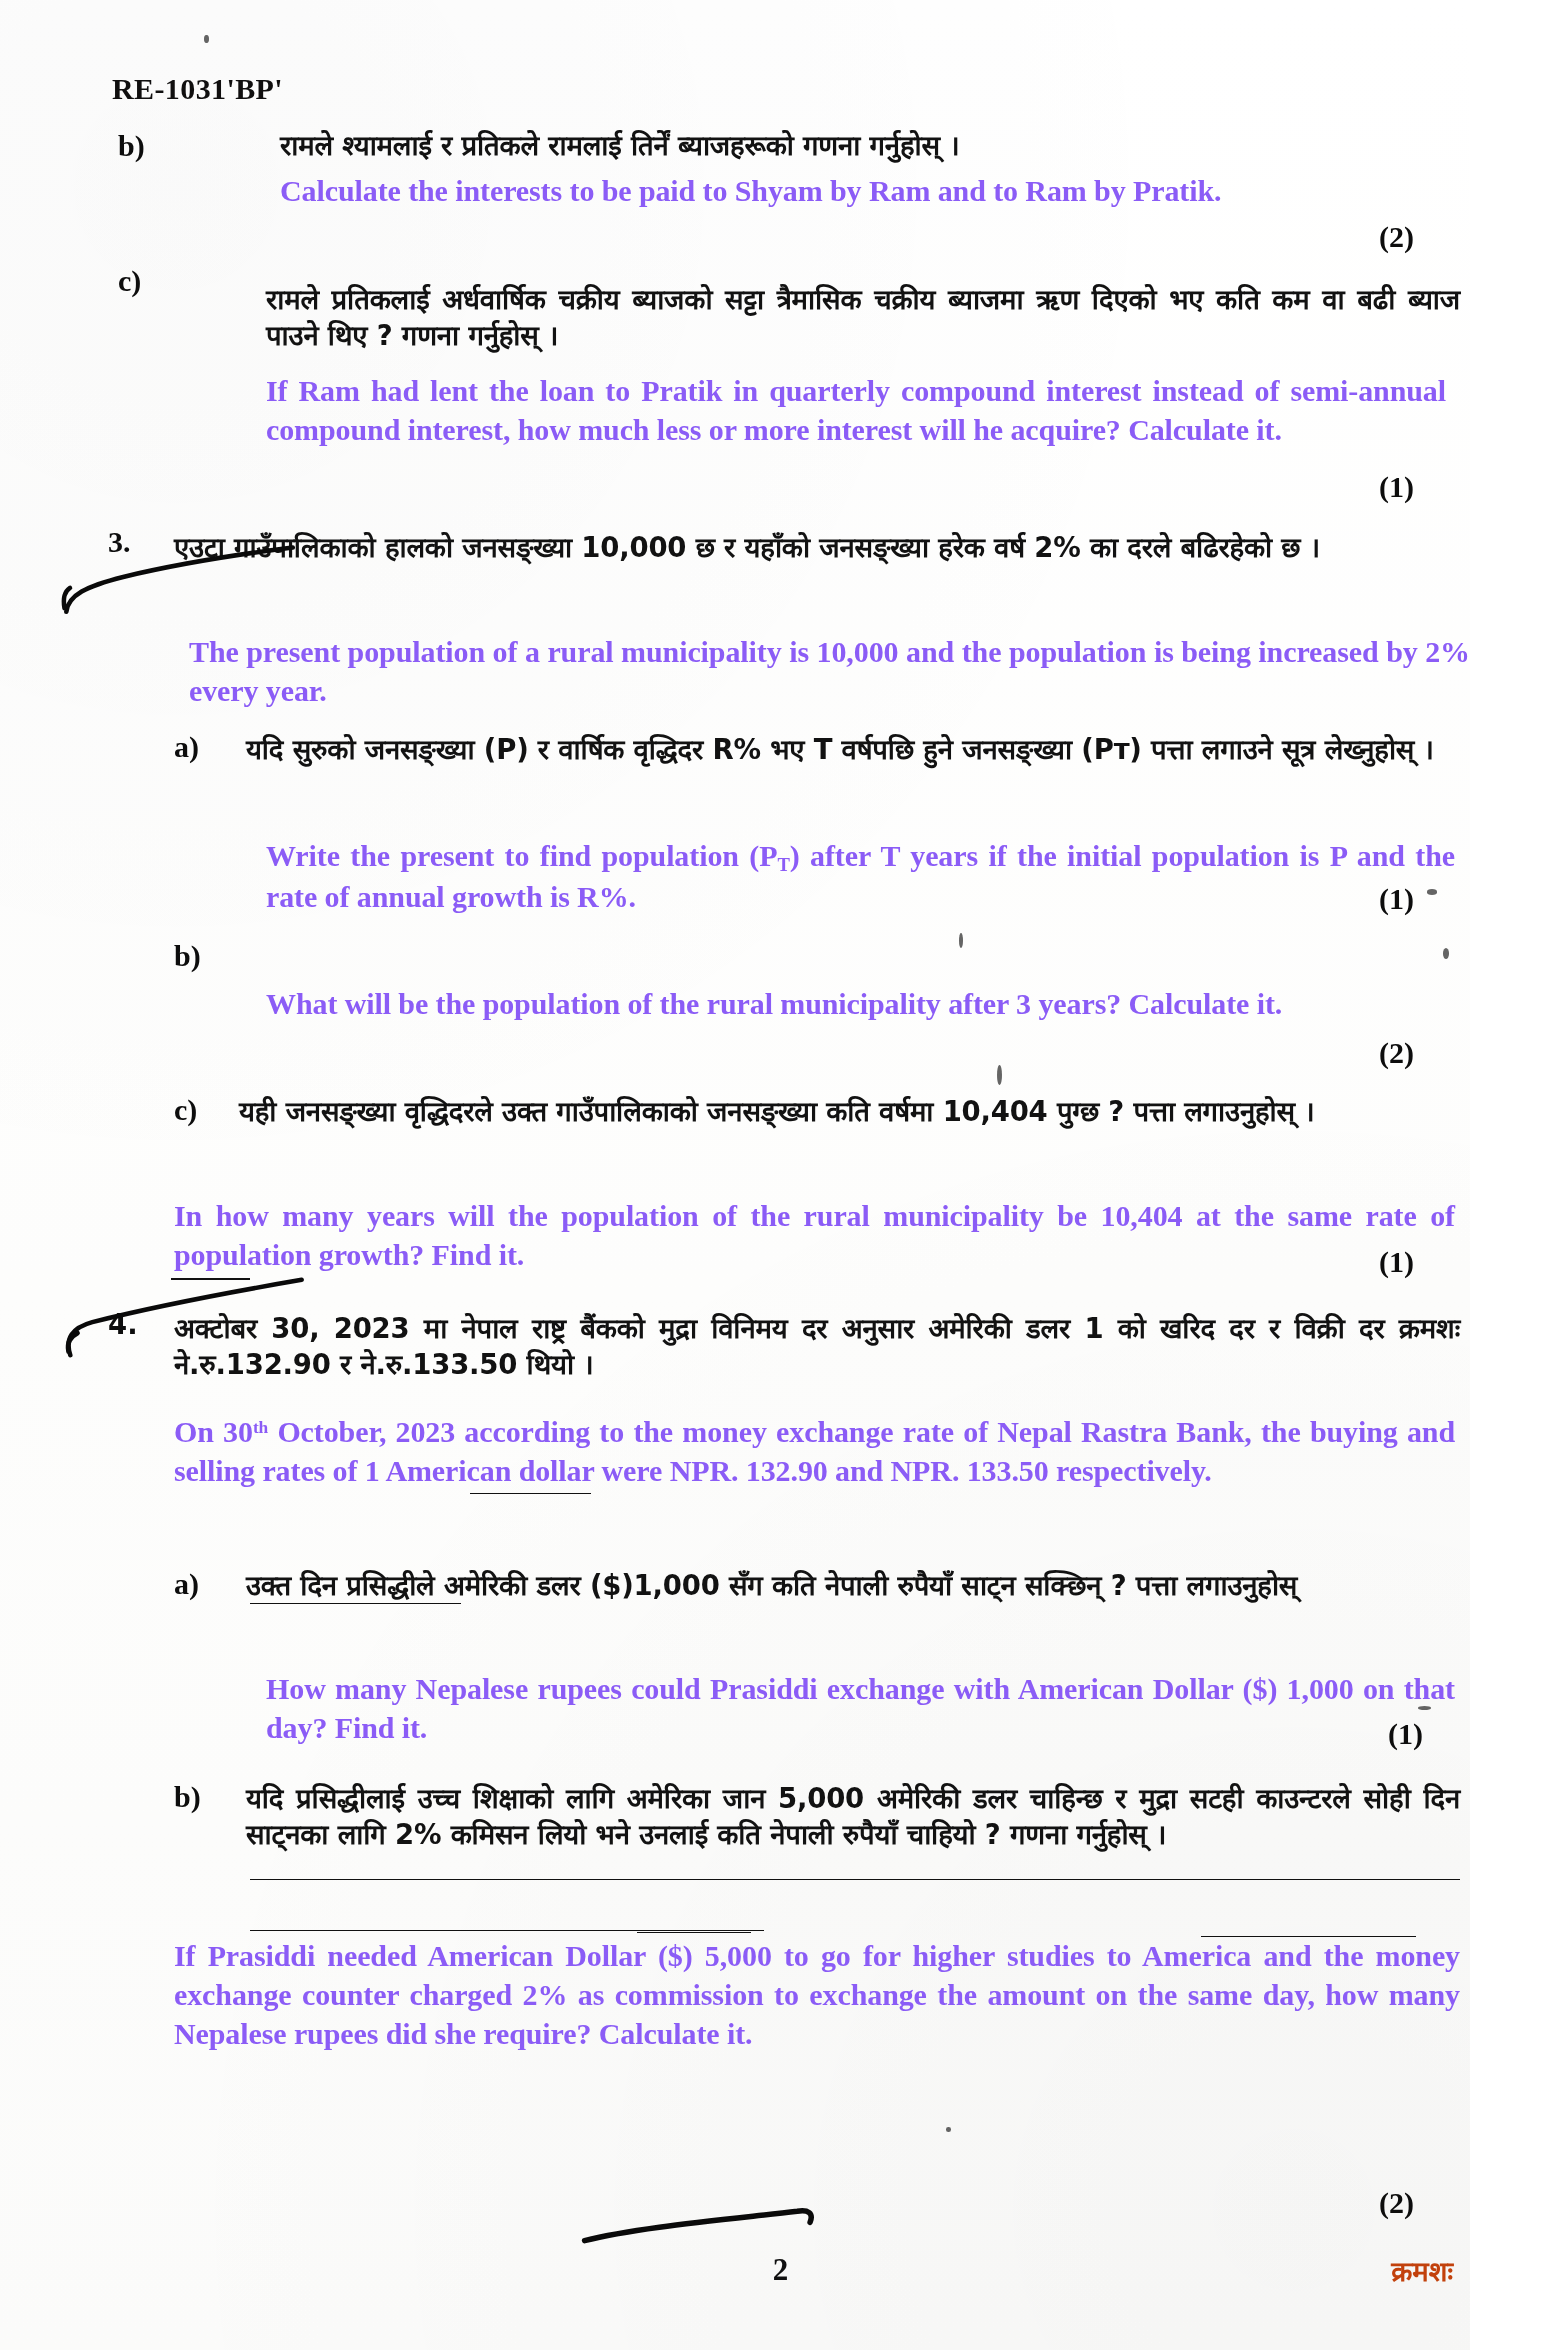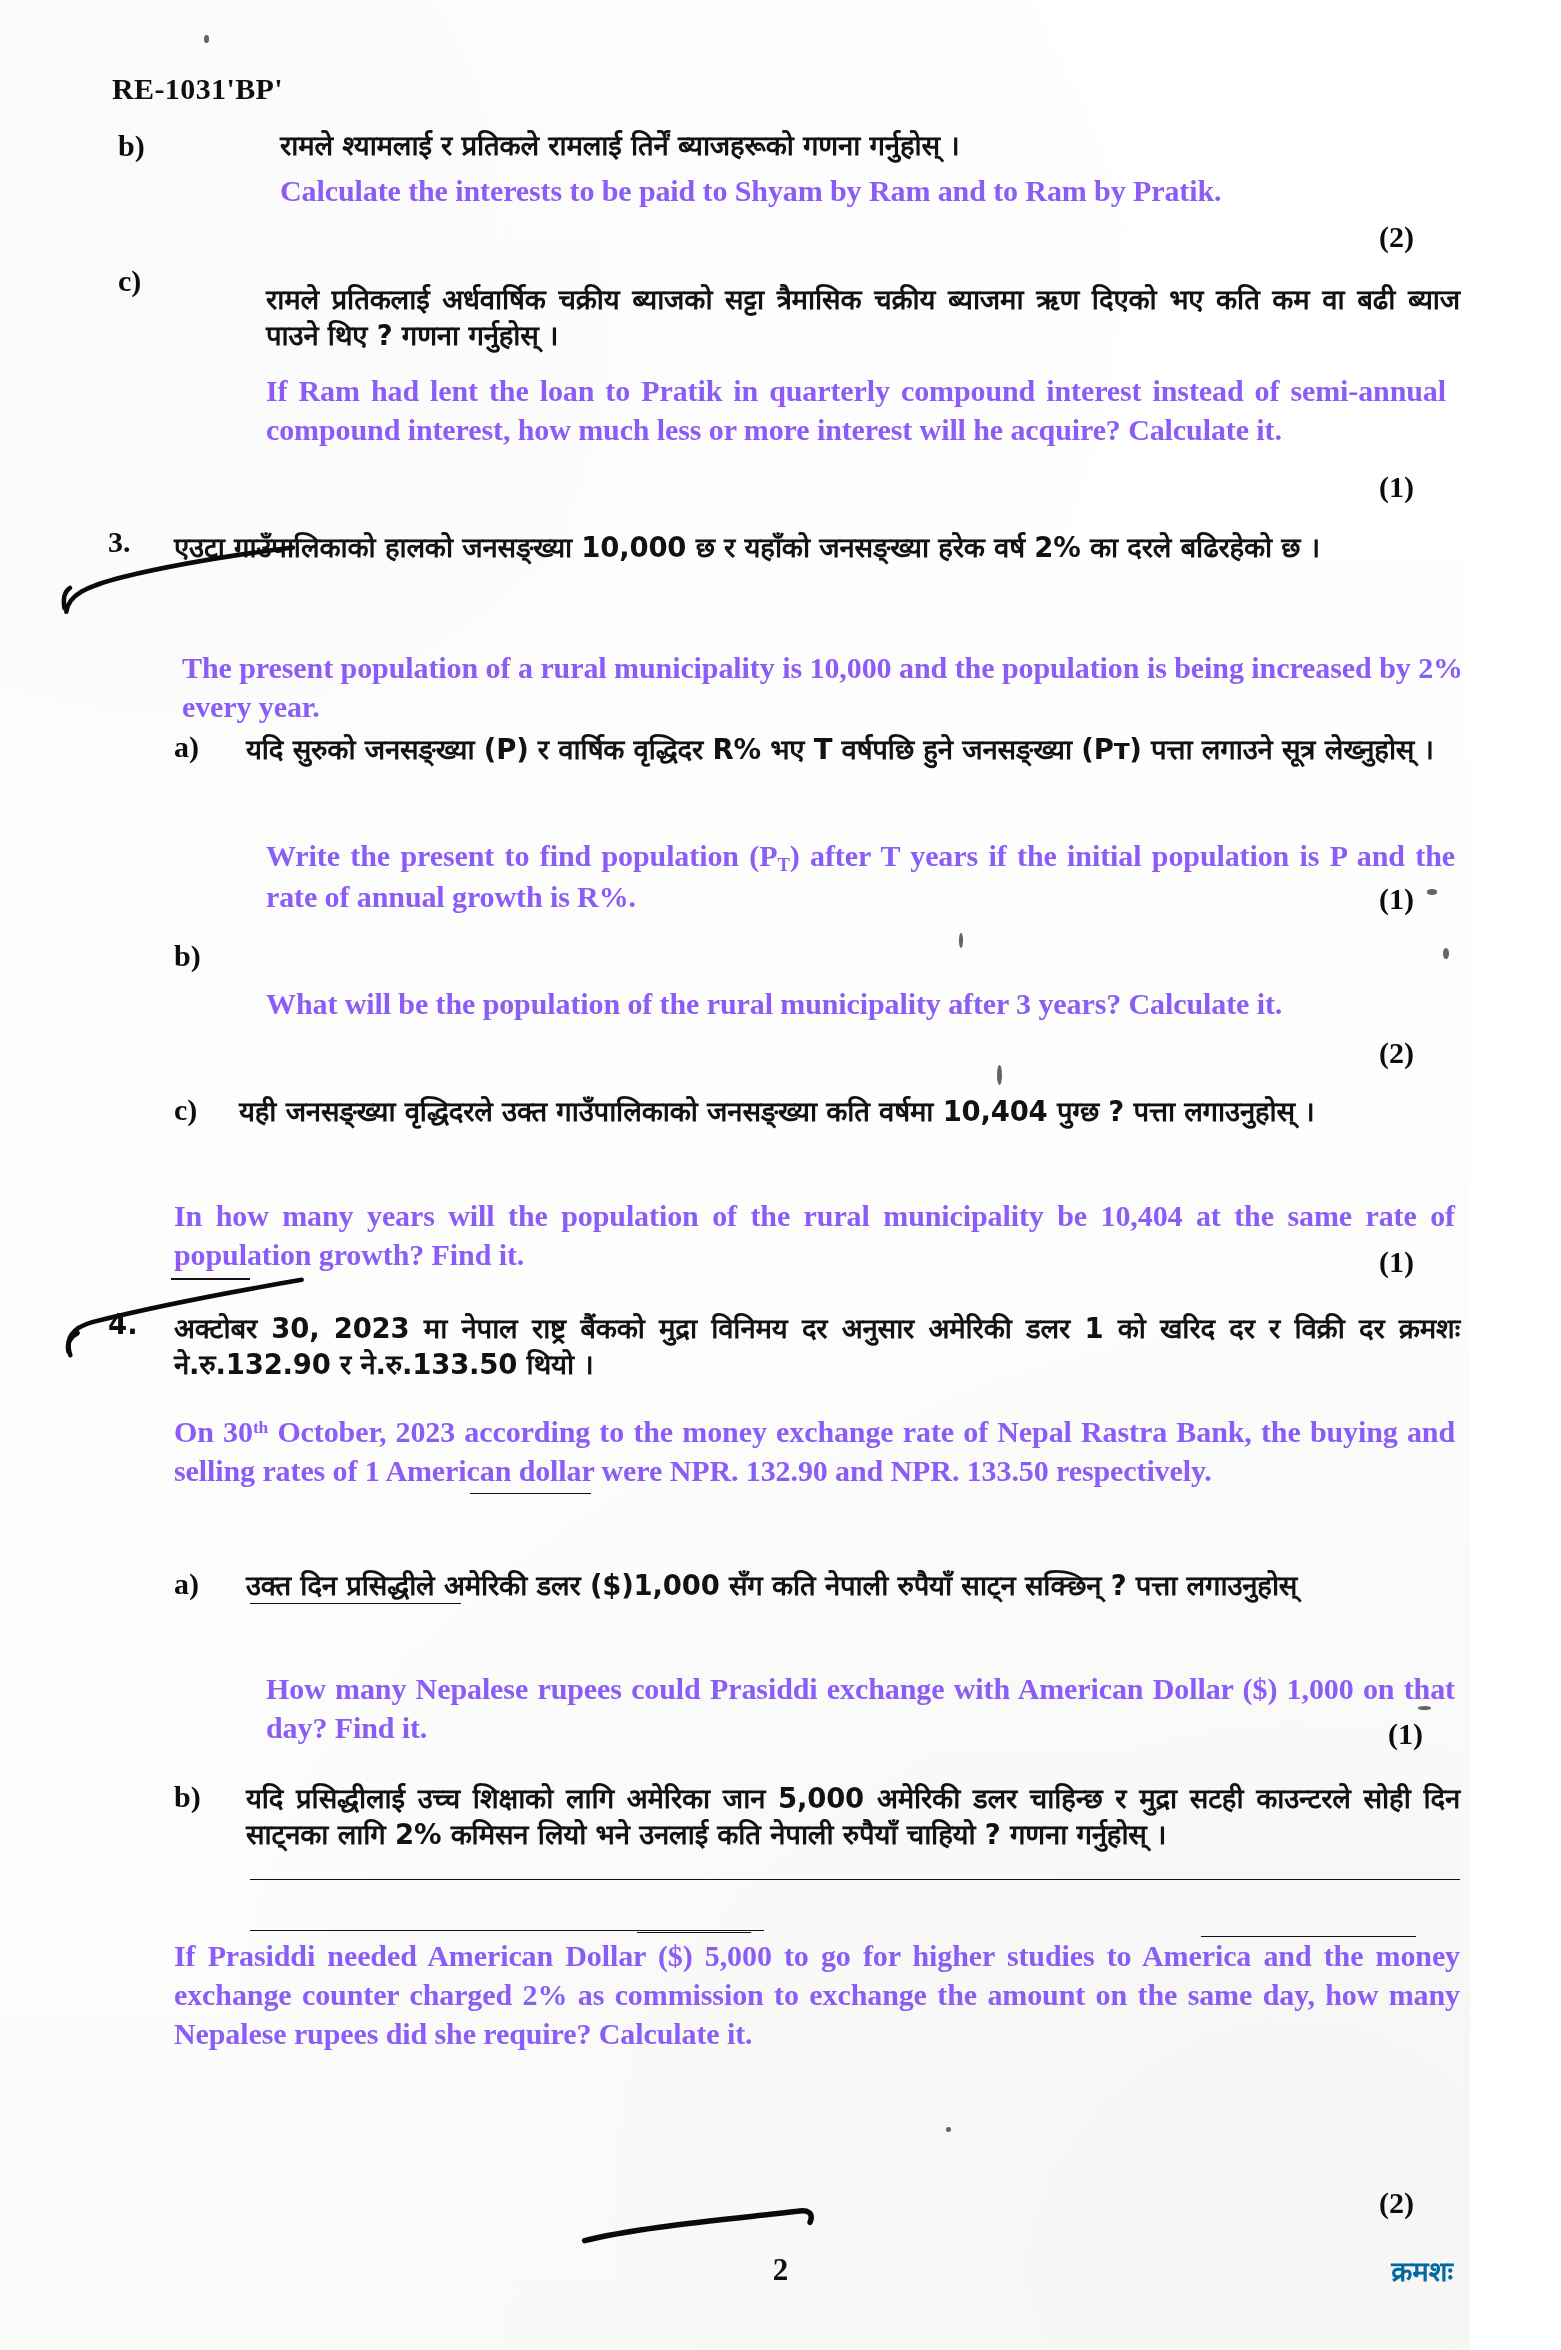--- a/index.html
+++ b/index.html
@@ -112,21 +112,21 @@
     font-size: 31px;
     color: #101010;
   }
   .footer-note {
     position: absolute;
     right: 108px;
     top: 2252px;
     font-family: "DejaVu Sans", sans-serif;
     font-weight: 700;
     font-size: 27.5px;
-    color: #0369a1;
+    color: #c2410c;
   }
 
   
   .pen {
     position: absolute;
     pointer-events: none;
   }
   .pen svg { display: block; overflow: visible; }
   .pen path, .pen line {
     fill: none;
@@ -164,21 +164,21 @@
     <div class="blk en just" style="left:280px; top:171px; width:1157px;">Calculate the interests to be paid to Shyam by Ram and to Ram by Pratik.</div>
     <div class="marks" style="left:1267px; top:220px; width:147px;">(2)</div>
 
     <div class="marker" style="left:118px; top:264px;">c)</div>
     <div class="blk np just" style="left:266px; top:281px; width:1194px;">रामले प्रतिकलाई अर्धवार्षिक चक्रीय ब्याजको सट्टा त्रैमासिक चक्रीय ब्याजमा ऋण दिएको भए कति कम वा बढी ब्याज पाउने थिए ? गणना गर्नुहोस् ।</div>
     <div class="blk en just" style="left:266px; top:371px; width:1180px;">If Ram had lent the loan to Pratik in quarterly compound interest instead of semi-annual compound interest, how much less or more interest will he acquire? Calculate it.</div>
     <div class="marks" style="left:1267px; top:470px; width:147px;">(1)</div>
 
     <div class="marker" style="left:108px; top:525px;">3.</div>
     <div class="blk np just" style="left:174px; top:529px; width:1281px;">एउटा गाउँपालिकाको हालको जनसङ्ख्या 10,000 छ र यहाँको जनसङ्ख्या हरेक वर्ष 2% का दरले बढिरहेको छ ।</div>
-    <div class="blk en just" style="left:182px; top:632px; width:1281px;margin-top:16px;">The present population of a rural municipality is 10,000 and the population is being increased by 2% every year.</div>
+    <div class="blk en just" style="left:189px; top:632px; width:1281px;">The present population of a rural municipality is 10,000 and the population is being increased by 2% every year.</div>
 
     <div class="marker" style="left:174px; top:730px;">a)</div>
     <div class="blk np just" style="left:246px; top:731px; width:1212px;">यदि सुरुको जनसङ्ख्या (P) र वार्षिक वृद्धिदर R% भए T वर्षपछि हुने जनसङ्ख्या (Pᴛ) पत्ता लगाउने सूत्र लेख्नुहोस् ।</div>
     <div class="blk en just" style="left:266px; top:836px; width:1189px;"><span>Write the present to find population (P</span><sub>T</sub><span>) after T years if the initial population is P and the rate of annual growth is R%.</span></div>
     <div class="marks" style="left:1267px; top:882px; width:147px;">(1)</div>
 
     <div class="marker" style="left:174px; top:939px;">b)</div>
     <div class="blk en just" style="left:266px; top:984px; width:1185px;">What will be the population of the rural municipality after 3 years? Calculate it.</div>
     <div class="marks" style="left:1267px; top:1036px; width:147px;">(2)</div>
 

